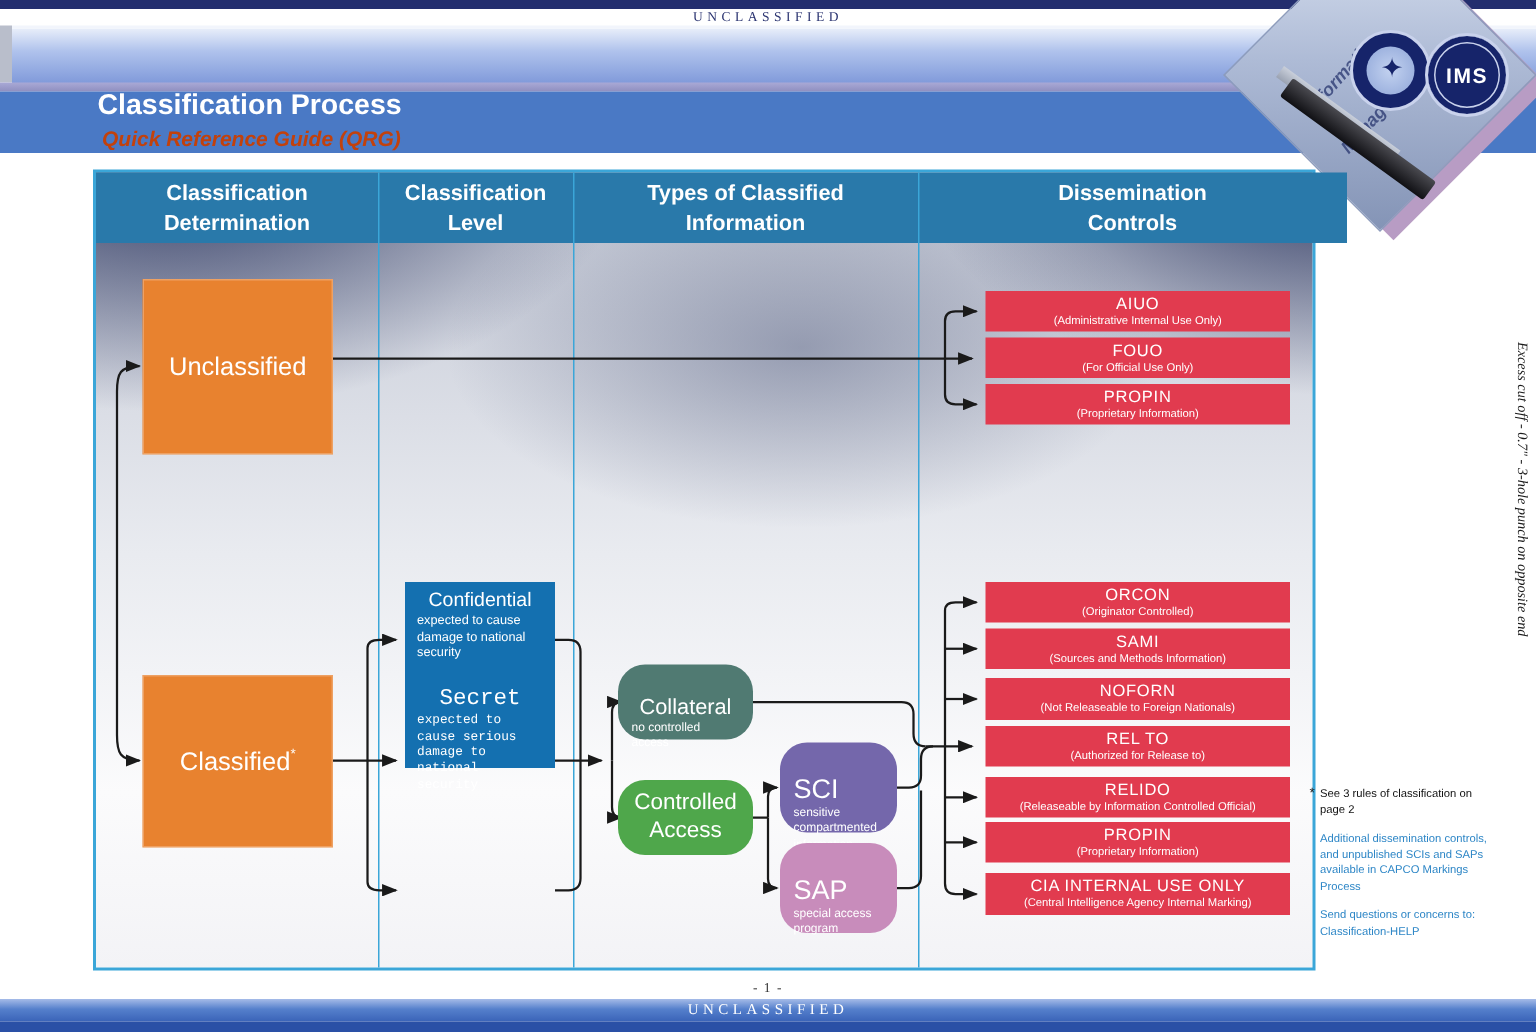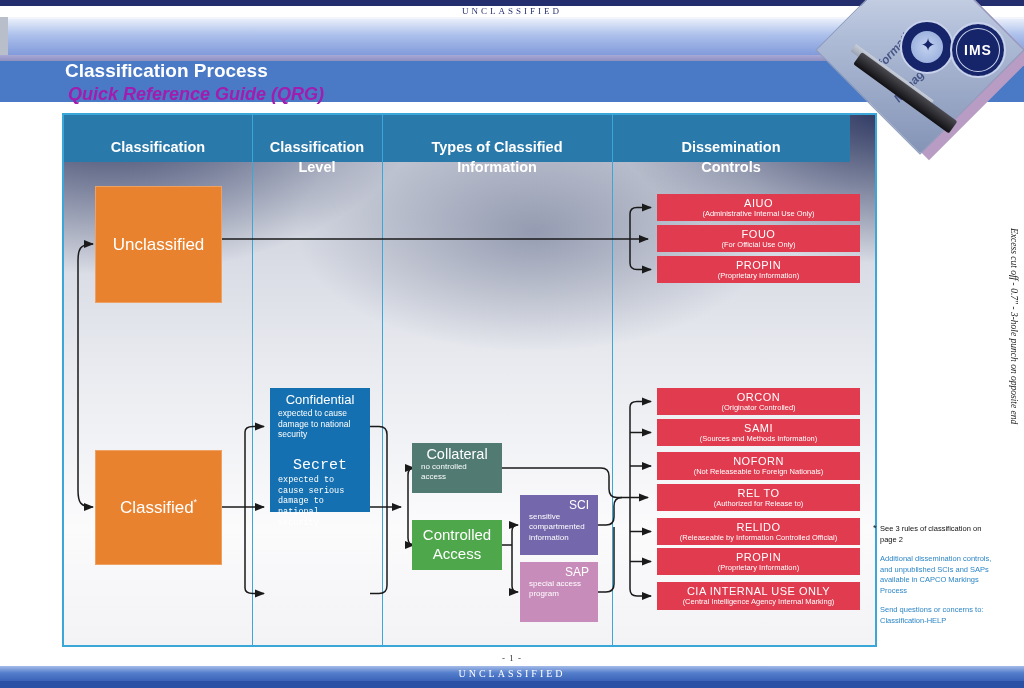--- a/index.html
+++ b/index.html
@@ -11,21 +11,21 @@
   .top-navy{left:0;top:0;width:1024px;height:6px;background:#232E6E;}
   .top-unclass{left:0;top:6px;width:1024px;height:13px;text-align:center;
     font-family:"Liberation Serif",serif;font-size:9px;letter-spacing:3px;color:#2A3370;}
   .band-gloss{left:8px;top:17px;width:1016px;height:38px;
     background:linear-gradient(#E8EEFA 0%,#AFC2EC 40%,#7D97D9 100%);
     border-top:2px solid #F2F5FC;}
   .band-gloss-cap{left:0;top:17px;width:8px;height:38px;background:#B9BECB;}
   .band-lav{left:0;top:55px;width:1024px;height:6px;background:linear-gradient(#A9A9D6,#8F8FC0);}
   .band-blue{left:0;top:61px;width:1024px;height:41px;background:#4A79C5;}
   .hdr-title{left:65px;top:60px;width:600px;color:#fff;font-size:19px;font-weight:bold;}
-  .hdr-sub{left:68px;top:84px;width:600px;color:#a21caf;font-size:18px;font-weight:bold;font-style:italic;}
+  .hdr-sub{left:68px;top:84px;width:600px;color:#c2410c;font-size:14px;font-weight:bold;font-style:italic;}
 
   
   .diamond-outer{left:856px;top:-16px;width:146px;height:146px;transform:rotate(45deg);
     background:#B89CC4;}
   .diamond{left:846px;top:-24px;width:146px;height:146px;transform:rotate(45deg);
     background:linear-gradient(135deg,#DCE4F2 0%,#AEBBD6 45%,#8494B6 100%);
     border:1px solid #8D9CBC;}
   .dia-text{font-style:italic;font-weight:bold;color:#27356E;opacity:.75;font-size:12px;
     transform:rotate(-48deg);white-space:nowrap;}
   .pen-silver{left:856px;top:44px;width:96px;height:9px;background:linear-gradient(#C9CFDA,#9AA2B2);
@@ -42,36 +42,36 @@
     color:#fff;font-weight:bold;font-size:14px;line-height:52px;text-align:center;letter-spacing:1px;}
 
   
   .board{left:62px;top:113px;width:811px;height:530px;border:2px solid #3BA6D8;box-sizing:content-box;
     background:
       radial-gradient(62% 55% at 6% -4%, rgba(30,40,84,.97) 0%, rgba(30,40,84,0) 62%),
       radial-gradient(58% 50% at 102% -2%, rgba(30,40,84,.95) 0%, rgba(30,40,84,0) 60%),
       radial-gradient(45% 35% at 58% 22%, rgba(72,82,118,.45) 0%, rgba(72,82,118,0) 65%),
       linear-gradient(#C2C7D4 0%,#E9EBF0 48%,#FBFBFC 78%,#F3F3F6 100%);}
   .bhead{top:0;height:47px;background:#2979AA;color:#fff;text-align:center;
-    font-weight:bold;font-size:14.5px;line-height:1.4;padding-top:22px;box-sizing:border-box;}
-  .bh1{left:0;width:188px;} .bh2{left:188px;width:130px;} .bh3{left:318px;width:230px;} .bh4{left:548px;width:238px;}
+    font-weight:bold;font-size:14.5px;line-height:1.4;padding-top:4px;box-sizing:border-box;}
+  .bh1{left:0;width:188px;} .bh2{left:188px;width:130px;} .bh3{left:318px;width:230px;} .bh4{left:548px;width:286px;}
   .vdiv{top:0;width:1px;height:530px;background:#3BA6D8;}
   .vd1{left:188px;} .vd2{left:318px;} .vd3{left:548px;}
 
   svg.wires{position:absolute;left:0;top:0;width:811px;height:530px;}
 
   
   .obox{width:127px;background:#E8822F;color:#fff;font-size:17px;display:flex;
     align-items:center;justify-content:center;box-shadow:0 0 0 1px rgba(255,255,255,.25) inset;}
   .lvl{left:206px;width:100px;background:#1470B0;color:#fff;box-sizing:border-box;padding:4px 8px;}
   .lvl-title{font-size:13px;text-align:center;margin-bottom:1px;}
   .lvl-desc{font-size:8.5px;line-height:1.25;}
-  .tbox{color:#fff;box-sizing:border-box;padding:3px 9px;}
+  .tbox{color:#fff;box-sizing:border-box;padding:21px 9px;border-radius:18px;}
   .t-title{font-size:14.5px;text-align:center;}
-  .t-title-big{font-size:12px;text-align:right;}
+  .t-title-big{font-size:18px;text-align:left;}
   .t-desc{font-size:8px;line-height:1.3;}
   .collateral{left:348px;top:328px;width:90px;height:50px;background:#507A72;}
   .ctrl{left:348px;top:405px;width:90px;height:50px;background:#4FA74B;display:flex;
     align-items:center;justify-content:center;text-align:center;font-size:15px;line-height:1.25;}
   .sci{left:456px;top:380px;width:78px;height:60px;background:#7467AB;}
   .sap{left:456px;top:447px;width:78px;height:60px;background:#C88CBB;}
   .rbox{left:593px;width:203px;height:27px;background:#E13B4F;color:#fff;text-align:center;
     box-sizing:border-box;padding-top:3px;}
   .rb-abbr{font-size:11px;letter-spacing:.5px;line-height:1.2;}
   .rb-full{font-size:7.5px;line-height:1.1;}
@@ -116,20 +116,21 @@
 <div class="abs pen"></div>
 <div class="abs seal seal-cia"></div>
 <div class="abs seal-cia-inner"></div>
 <div class="abs seal-cia-star">✦</div>
 <div class="abs seal seal-ims">IMS</div>
 
 <div class="abs board">
 
   <div class="abs bhead bh1">
     <div>Classification</div>
+    <div>Determination</div>
   </div>
   <div class="abs bhead bh2">
     <div>Classification</div>
     <div>Level</div>
   </div>
   <div class="abs bhead bh3">
     <div>Types of Classified</div>
     <div>Information</div>
   </div>
   <div class="abs bhead bh4">

